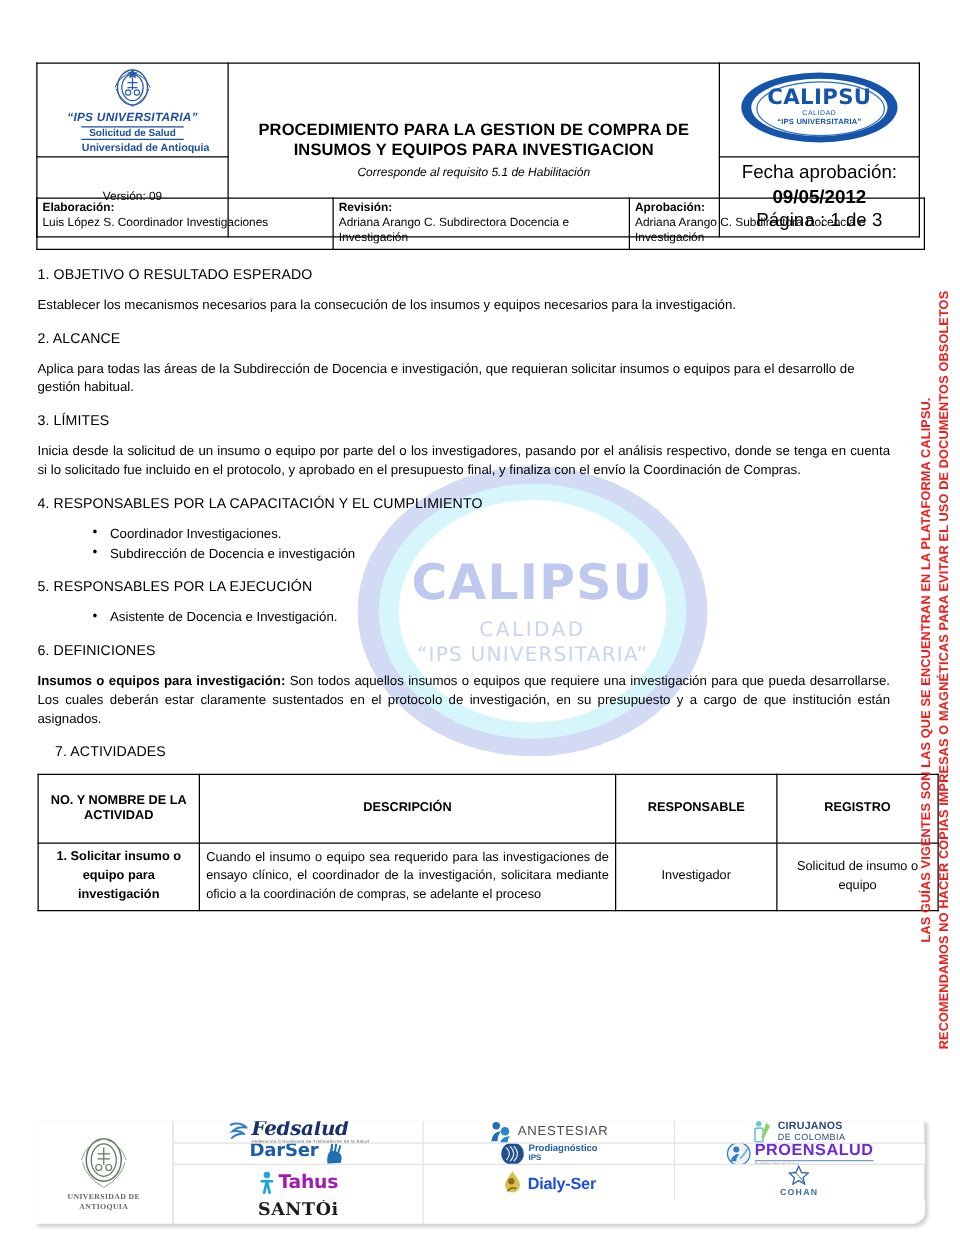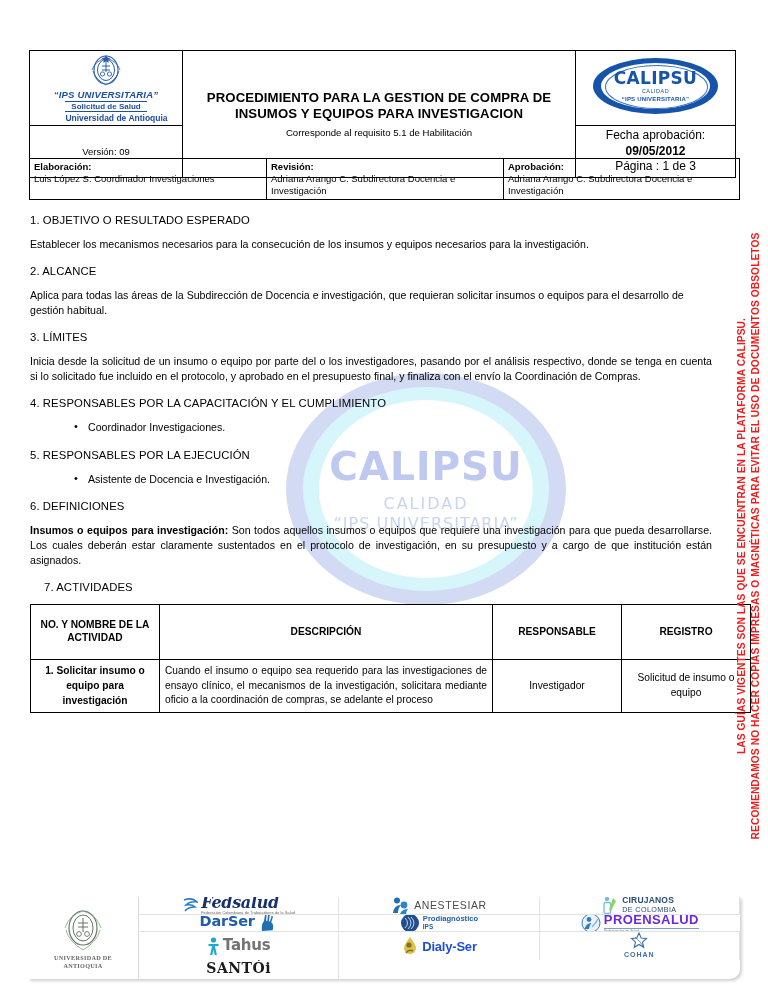--- a/index.html
+++ b/index.html
@@ -144,20 +144,21 @@
   }
   .doc-title {
     font-size: 13.2px;
     font-weight: bold;
     line-height: 1.22;
     letter-spacing: .1px;
   }
   .doc-sub {
     font-size: 9.6px;
     margin-top: 5px;
+    font-style: italic;
   }
 
   .cell-calipsu {
     width: 155px;
     height: 66px;
     text-align: center;
     padding: 2px !important;
   }
   .calipsu-logo {
     display: inline-block;
@@ -193,21 +194,21 @@
     letter-spacing: .3px;
     font-family: "DejaVu Sans", sans-serif;
   }
   .cal-s1 { font-size: 5.5px; color: #1554a8; margin-top: 2px; letter-spacing: .5px; }
   .cal-s2 { font-size: 6px; color: #1554a8; font-weight: bold; margin-top: 1px; letter-spacing: .2px; }
 
   .cell-fecha {
     height: 22px;
     text-align: center;
     padding: 2px 5px !important;
-    font-size: 12px;
+    font-size: 15px;
     line-height: 1.3;
   }
   .cell-fecha b { font-weight: bold; }
 
   
   .appr-table {
     position: absolute;
     left: 29px;
     top: 158px;
     width: 683px;
@@ -398,21 +399,21 @@
     font-family: "DejaVu Serif", serif;
   }
   .t-sub-tiny { font-size: 3.6px; color: #555; letter-spacing: .2px; margin-top: 1px; }
   .t-anestesiar { font-size: 10.5px; color: #4a4a4a; letter-spacing: .6px; }
   .t-cirujanos { font-size: 8.5px; font-weight: bold; color: #2a4a7a; letter-spacing: .2px; line-height: 1.12; }
   .t-cirujanos span { font-size: 7.2px; font-weight: normal; letter-spacing: .4px; }
   .t-darser { font-size: 14.5px; font-weight: bold; color: #1f5fa8; letter-spacing: -.2px; font-family: "DejaVu Sans", sans-serif; }
   .t-prodiag { font-size: 7.6px; font-weight: bold; color: #1f5fa8; line-height: 1.2; }
   .t-prodiag i { font-style: normal; display: block; font-size: 6.4px; }
   .t-proensalud { font-size: 13px; font-weight: bold; color: #6d28d9; letter-spacing: .4px; }
-  .t-tahus { font-size: 15px; font-weight: bold; color: #737373; letter-spacing: -.2px; font-family: "DejaVu Sans", sans-serif; }
+  .t-tahus { font-size: 15px; font-weight: bold; color: #a21caf; letter-spacing: -.2px; font-family: "DejaVu Sans", sans-serif; }
   .t-dialyser { font-size: 13px; font-weight: bold; color: #1d4ed8; letter-spacing: -.2px; }
   .t-cohan { font-size: 7px; font-weight: bold; color: #3b6ea8; letter-spacing: 1px; }
   .t-santoi { font-size: 14px; font-weight: bold; color: #1c1c1c; letter-spacing: .5px; font-family: "DejaVu Serif", serif; }
   .rule-thin { border-bottom: 1px solid currentColor; height: 1px; margin-top: 1px; opacity: .6; }
   .micro { font-size: 3.2px; color: #777; letter-spacing: .1px; margin-top: 1px; }
 </style>
 </head>
 <body>
 
 <div class="page">
@@ -504,20 +505,21 @@
 
     <h2 class="sec">2.  ALCANCE</h2>
     <p class="para nojust">Aplica para todas las áreas de la Subdirección de Docencia e investigación, que requieran solicitar insumos o equipos para el desarrollo de gestión habitual.</p>
 
     <h2 class="sec">3.  LÍMITES</h2>
     <p class="para">Inicia desde la solicitud de un insumo o equipo por parte del o los investigadores, pasando por el análisis respectivo, donde se tenga en cuenta si lo solicitado fue incluido en el protocolo, y aprobado en el presupuesto final, y finaliza con el envío la Coordinación de Compras.</p>
 
     <h2 class="sec">4.  RESPONSABLES POR LA CAPACITACIÓN Y EL CUMPLIMIENTO</h2>
     <ul class="blist">
       <li>Coordinador Investigaciones.</li>
+      <li>Subdirección de Docencia e investigación</li>
     </ul>
 
     <h2 class="sec">5.  RESPONSABLES POR LA EJECUCIÓN</h2>
     <ul class="blist">
       <li>Asistente de Docencia e Investigación.</li>
     </ul>
 
     <h2 class="sec">6.  DEFINICIONES</h2>
     <p class="para"><span class="strongterm">Insumos o equipos para investigación:</span><span> Son todos aquellos insumos o equipos que requiere una investigación para que pueda desarrollarse. Los cuales deberán estar claramente sustentados en el protocolo de investigación, en su presupuesto y a cargo de que institución están asignados.</span></p>
 
@@ -528,21 +530,21 @@
         <tr>
           <th class="col-num">NO. Y NOMBRE DE LA ACTIVIDAD</th>
           <th class="col-desc">DESCRIPCIÓN</th>
           <th class="col-resp">RESPONSABLE</th>
           <th class="col-reg">REGISTRO</th>
         </tr>
       </thead>
       <tbody>
         <tr>
           <td class="c-num">1. Solicitar insumo o equipo para investigación</td>
-          <td class="c-desc">Cuando el insumo o equipo sea requerido para las investigaciones de ensayo clínico, el mecanismos de la investigación, solicitara mediante oficio a la coordinación de compras, se adelante el proceso</td>
+          <td class="c-desc">Cuando el insumo o equipo sea requerido para las investigaciones de ensayo clínico, el coordinador de la investigación, solicitara mediante oficio a la coordinación de compras, se adelante el proceso</td>
           <td class="c-resp">Investigador</td>
           <td class="c-reg">Solicitud de insumo o equipo</td>
         </tr>
       </tbody>
     </table>
   </div>
 
   <div class="red-notice">
     <div class="rn-inner">
       <div class="rn-line">LAS GUÍAS VIGENTES SON LAS QUE SE ENCUENTRAN EN LA PLATAFORMA CALIPSU.</div>

